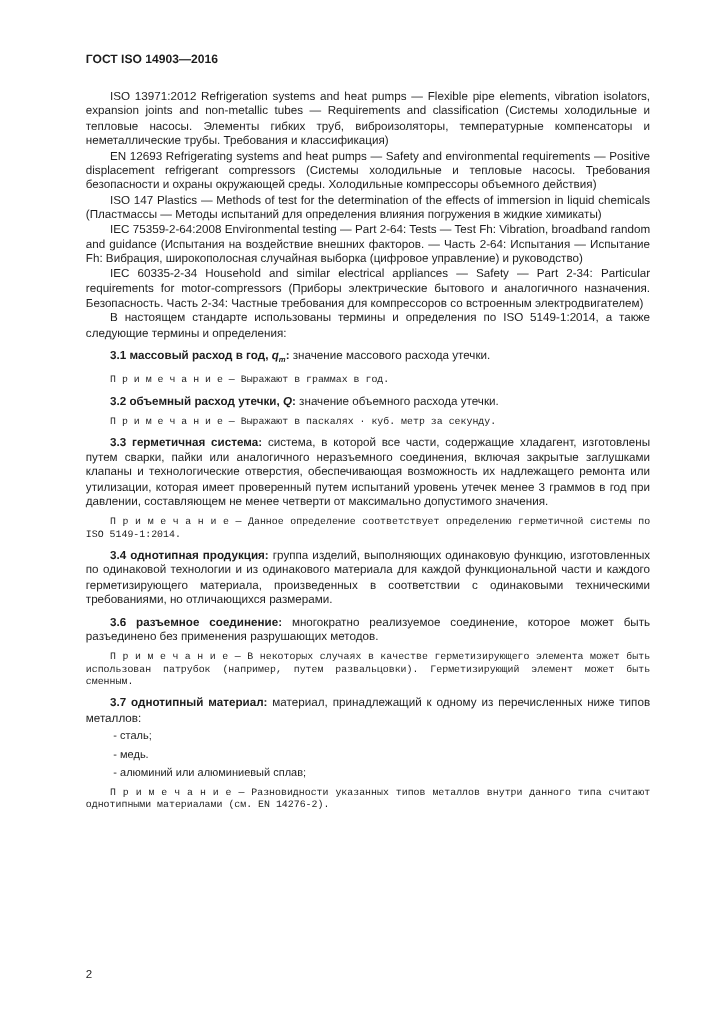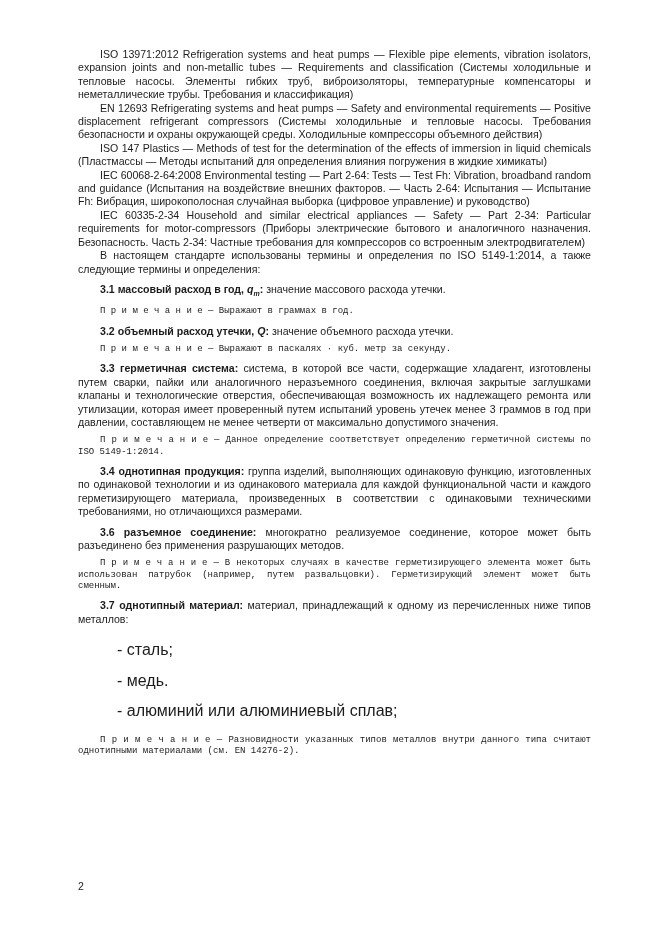--- a/index.html
+++ b/index.html
@@ -35,47 +35,48 @@
   .term { margin-top: 7px; }
   .note {
     font-size: 9px;
     line-height: 11.3px;
     text-align: justify;
     text-indent: 22px;
     margin: 6px 0;
     font-family: Liberation Mono, monospace;
   }
   .list-item {
-    font-size: 16px;
+    font-size: 10px;
     line-height: 13.6px;
     text-indent: 22px;
-    margin: 17px;
+    margin: 3px;
   }
   .b { font-weight: bold; }
   .bi { font-weight: bold; font-style: italic; }
   sub.sym { font-size: 7px; font-weight: bold; font-style: italic; }
   .page-number {
     position: absolute;
     left: 78px;
     bottom: 44px;
     font-size: 10.5px;
   }
 </style>
 </head>
 <body>
 
 <div class="page">
 
+  <div class="doc-header">ГОСТ ISO 14903—2016</div>
 
   <div class="content">
 
     <p class="para">ISO 13971:2012  Refrigeration systems and heat pumps — Flexible pipe elements, vibration isolators, expansion joints and non-metallic tubes — Requirements and classification (Системы холодильные и тепловые насосы. Элементы гибких труб, виброизоляторы, температурные компенсаторы и неметаллические трубы. Требования и классификация)</p>
     <p class="para">EN 12693  Refrigerating systems and heat pumps — Safety and environmental requirements — Positive displacement refrigerant compressors (Системы холодильные и тепловые насосы. Требования безопасности и охраны окружающей среды. Холодильные компрессоры объемного действия)</p>
     <p class="para">ISO 147  Plastics — Methods of test for the determination of the effects of immersion in liquid chemicals (Пластмассы — Методы испытаний для определения влияния погружения в жидкие химикаты)</p>
-    <p class="para">IEC 60068-2-64:2008  Environmental testing — Part 2-64: Tests — Test Fh: Vibration, broadband random and guidance (Испытания на воздействие внешних факторов. — Часть 2-64: Испытания — Испытание Fh: Вибрация, широкополосная случайная выборка (цифровое управление) и руководство)</p>
+    <p class="para">IEC 75359-2-64:2008  Environmental testing — Part 2-64: Tests — Test Fh: Vibration, broadband random and guidance (Испытания на воздействие внешних факторов. — Часть 2-64: Испытания — Испытание Fh: Вибрация, широкополосная случайная выборка (цифровое управление) и руководство)</p>
     <p class="para">IEC 60335-2-34  Household and similar electrical appliances — Safety — Part 2-34: Particular requirements for motor-compressors (Приборы электрические бытового и аналогичного назначения. Безопасность. Часть 2-34: Частные требования для компрессоров со встроенным электродвигателем)</p>
 
 
     <p class="para">В настоящем стандарте использованы термины и определения по ISO 5149-1:2014, а также следующие термины и определения:</p>
 
     <p class="para term"><span class="b">3.1 массовый расход в год, </span><span class="bi">q</span><sub class="sym">m</sub><span class="b">:</span><span>  значение массового расхода утечки.</span></p>
 
     <p class="note">П р и м е ч а н и е — Выражают в граммах в год.</p>
 
     <p class="para term"><span class="b">3.2 объемный расход утечки, </span><span class="bi">Q</span><span class="b">:</span><span>  значение объемного расхода утечки.</span></p>

